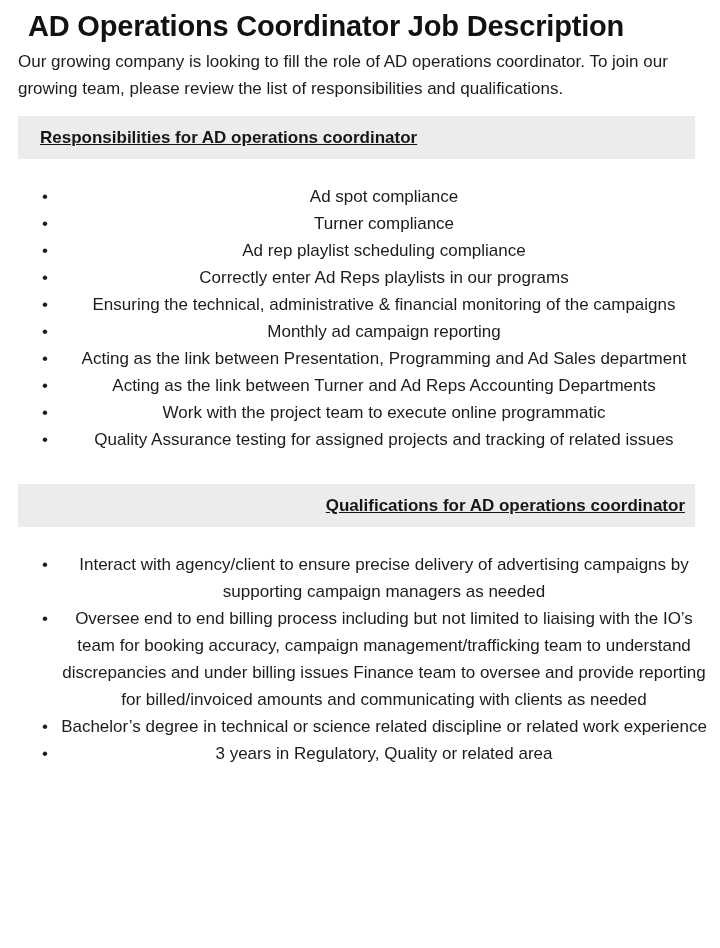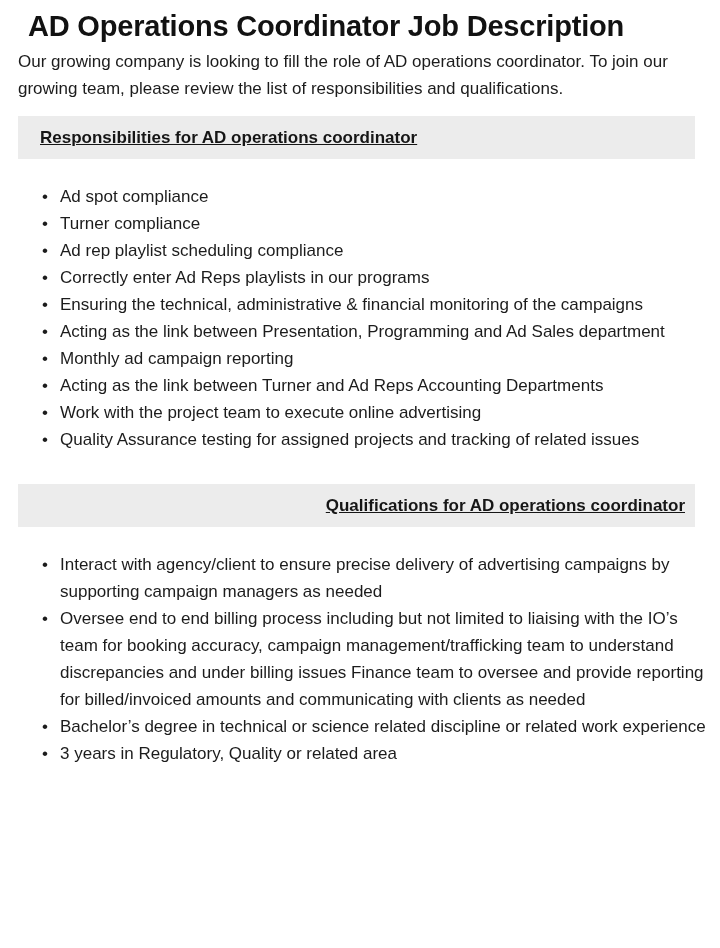--- a/index.html
+++ b/index.html
@@ -42,20 +42,21 @@
     font-size: 17px;
     line-height: 27px;
     font-weight: 700;
     color: #161616;
     text-decoration: underline;
   }
   ul.doc-list {
     margin: 24px 0 0 0;
     padding: 0 12px 0 42px;
     list-style: none;
+    text-align: center;
   }
   ul.doc-list li {
     position: relative;
     padding-left: 18px;
     font-size: 17px;
     line-height: 27px;
     color: #1c1c1c;
   }
   ul.doc-list li::before {
     content: "\2022";
@@ -80,24 +81,24 @@
   <p class="intro">Our growing company is looking to fill the role of AD operations coordinator. To join our growing team, please review the list of responsibilities and qualifications.</p>
 
   <div class="section-bar">Responsibilities for AD operations coordinator</div>
 
   <ul class="doc-list">
     <li>Ad spot compliance</li>
     <li>Turner compliance</li>
     <li>Ad rep playlist scheduling compliance</li>
     <li>Correctly enter Ad Reps playlists in our programs</li>
     <li>Ensuring the technical, administrative &amp; financial monitoring of the campaigns</li>
+    <li>Monthly ad campaign reporting</li>
     <li>Acting as the link between Presentation, Programming and Ad Sales department</li>
-    <li>Monthly ad campaign reporting</li>
     <li>Acting as the link between Turner and Ad Reps Accounting Departments</li>
-    <li>Work with the project team to execute online advertising</li>
+    <li>Work with the project team to execute online programmatic</li>
     <li>Quality Assurance testing for assigned projects and tracking of related issues</li>
   </ul>
 
   <div class="section-bar" style="margin-top:31px;text-align:right;">Qualifications for AD operations coordinator</div>
 
   <ul class="doc-list">
     <li>Interact with agency/client to ensure precise delivery of advertising campaigns by supporting campaign managers as needed</li>
     <li>Oversee end to end billing process including but not limited to liaising with the IO’s team for booking accuracy, campaign management/trafficking team to understand discrepancies and under billing issues Finance team to oversee and provide reporting for billed/invoiced amounts and communicating with clients as needed</li>
     <li>Bachelor’s degree in technical or science related discipline or related work experience</li>
     <li>3 years in Regulatory, Quality or related area</li>

